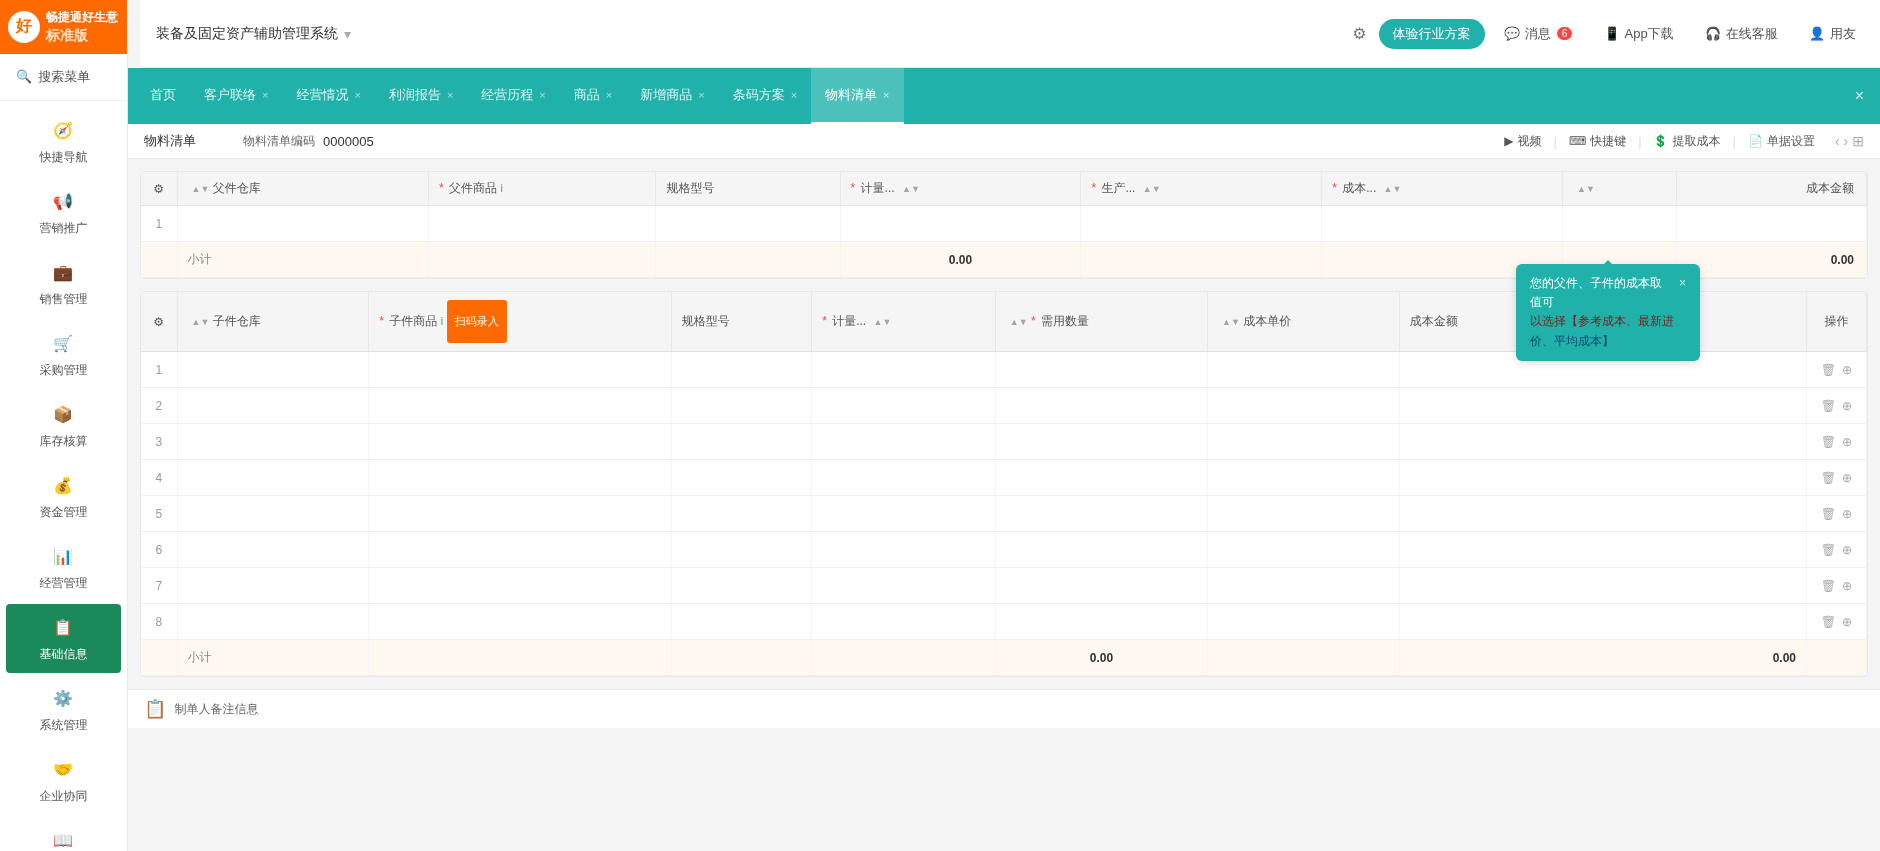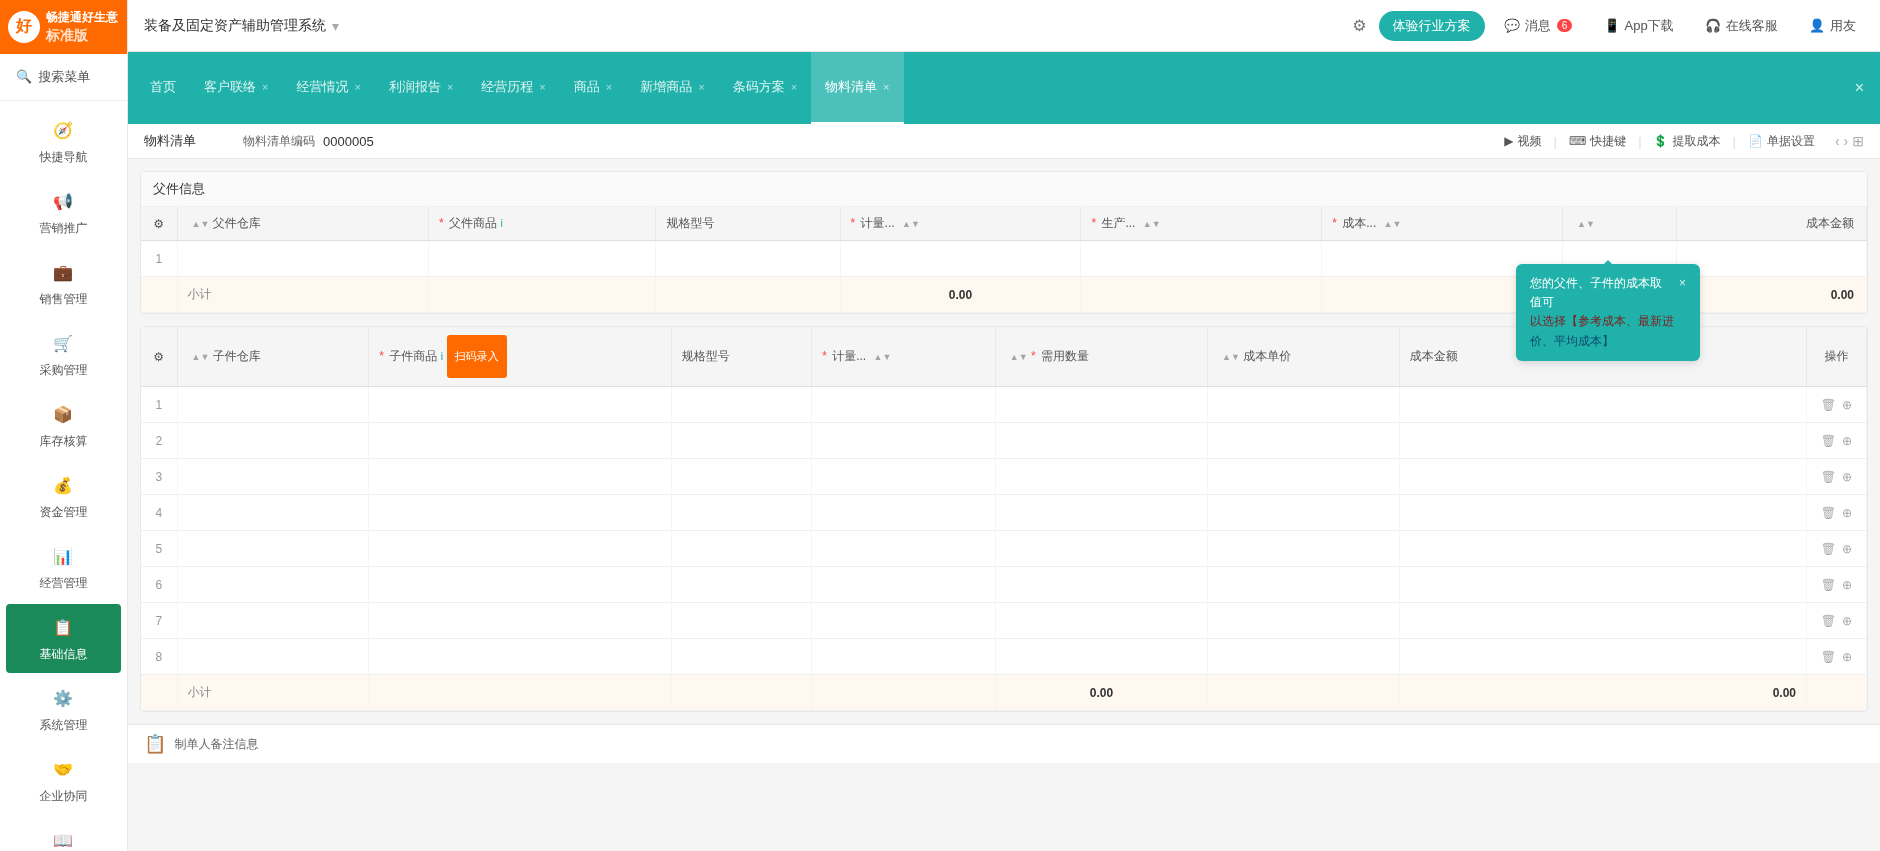--- a/index.html
+++ b/index.html
@@ -85,41 +85,42 @@
     
     .main { flex: 1; display: flex; flex-direction: column; overflow: hidden; }
 
     
     .topbar {
       background: #fff;
       border-bottom: 1px solid #e8e8e8;
       display: flex;
       align-items: center;
       padding: 0 16px;
-      height: 52px;
+      height: 68px;
       gap: 12px;
+      margin-left: 12px;
     }
     .topbar-title { font-size: 14px; color: #333; font-weight: 500; flex: 1; display: flex; align-items: center; gap: 6px; }
     .topbar-actions { display: flex; align-items: center; gap: 16px; }
     .topbar-btn { display: flex; align-items: center; gap: 4px; color: #555; cursor: pointer; font-size: 13px; padding: 4px 8px; border-radius: 4px; }
     .topbar-btn.accent { background: #20b2aa; color: #fff; padding: 6px 14px; border-radius: 20px; }
     .settings-icon { font-size: 16px; color: #777; cursor: pointer; }
     .badge { background: #ff4444; color: #fff; border-radius: 10px; font-size: 10px; padding: 1px 5px; margin-left: 2px; }
 
     
     .nav-tabs {
       background: #20b2aa;
       display: flex;
       align-items: center;
       padding: 0 8px;
       overflow-x: auto;
       flex-shrink: 0;
     }
     .nav-tab {
-      padding: 26px 14px;
+      padding: 18px 14px;
       color: rgba(255,255,255,0.85);
       cursor: pointer;
       white-space: nowrap;
       font-size: 13px;
       display: flex;
       align-items: center;
       gap: 4px;
       border-bottom: 2px solid transparent;
     }
     .nav-tab.active { color: #fff; background: rgba(255,255,255,0.15); border-bottom: 2px solid #fff; }
@@ -398,21 +399,20 @@
         <div>您的父件、子件的成本取值可</div>
         <div>
           <span style="color:#7f1d1d;">以选择【参考成本、最新进</span>
         </div>
         <div>
           <span style="color:#0c4a6e;">价、平均成本】</span>
         </div>
       </div>
 
       <div class="section">
-        <div class="section-title">父件信息</div>
         <div style="overflow-x:auto;">
           <table class="data-table">
             <thead>
               <tr>
                 <th class="settings-col">⚙</th>
                 <th>
                   <span class="col-sort">▲▼</span>
                   <span>父件仓库</span>
                 </th>
                 <th>

